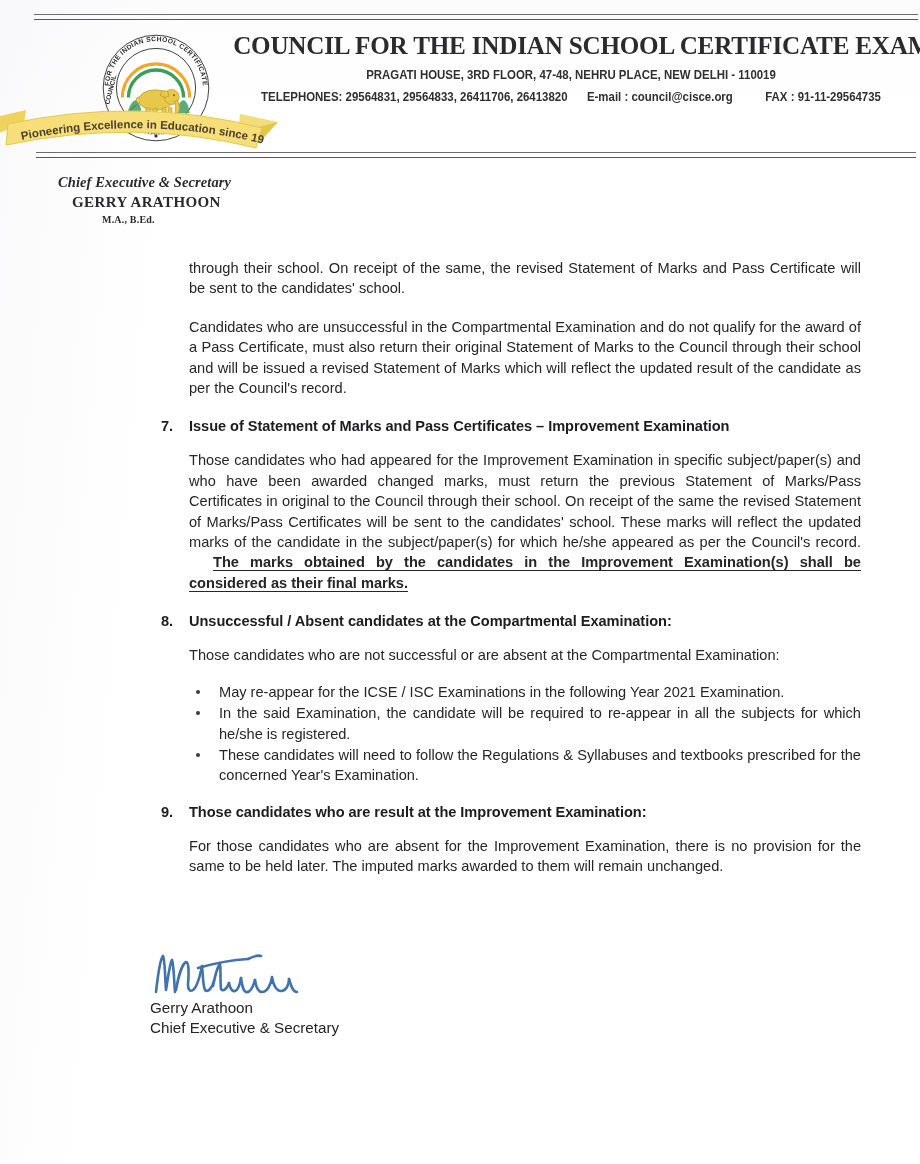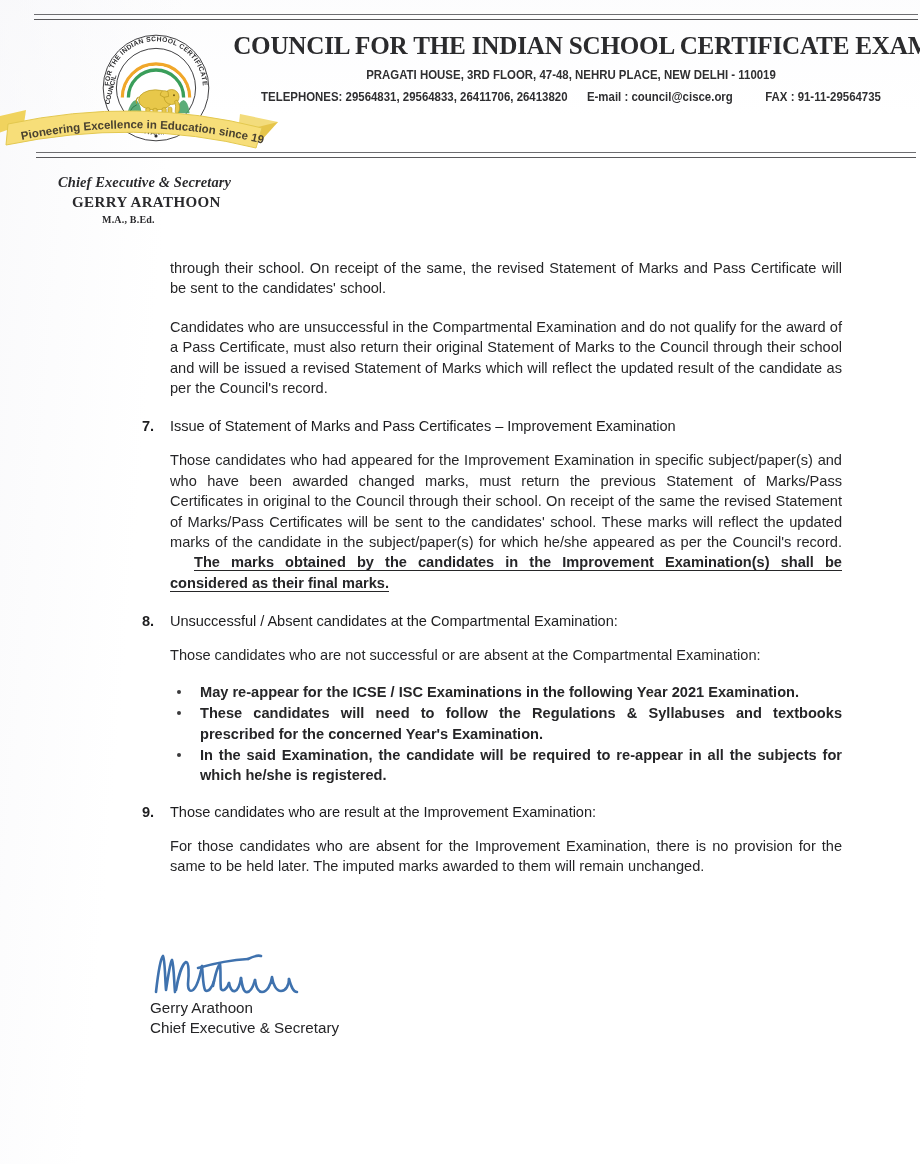--- a/index.html
+++ b/index.html
@@ -141,21 +141,21 @@
     margin-left: 44px;
     font-family: "Liberation Serif", serif;
     font-weight: bold;
     font-size: 10px;
     letter-spacing: 0.2px;
   }
 
   
   .body-area {
     position: absolute;
-    left: 142px;
+    left: 161px;
     top: 258px;
     width: 700px;
   }
   .para {
     font-size: 14.6px;
     line-height: 20.4px;
     color: #262628;
     text-align: justify;
     margin: 0 0 18px 0;
     padding-left: 28px;
@@ -174,30 +174,29 @@
     font-size: 14.6px;
     line-height: 20px;
   }
   .numbered .num {
     width: 28px;
     flex: 0 0 28px;
     font-weight: bold;
     color: #1d1d1f;
   }
   .numbered .heading {
-    font-weight: normal;
+    font-weight: bold;
     color: #1d1d1f;
     letter-spacing: -0.05px;
   }
 
   .bullets {
     list-style: none;
     margin: 4px 0 16px 0;
     padding: 0 0 0 28px;
-    font-weight: bold;
   }
   .bullets li {
     position: relative;
     padding-left: 30px;
     font-size: 14.6px;
     line-height: 20.4px;
     color: #262628;
     text-align: justify;
     margin-bottom: 1px;
   }
@@ -330,22 +329,22 @@
     </div>
     <p class="para"><span>Those candidates who had appeared for the Improvement Examination in specific subject/paper(s) and who have been awarded changed marks, must return the previous Statement of Marks/Pass Certificates in original to the Council through their school. On receipt of the same the revised Statement of Marks/Pass Certificates will be sent to the candidates' school. These marks will reflect the updated marks of the candidate in the subject/paper(s) for which he/she appeared as per the Council's record. </span><b>The marks obtained by the candidates in the Improvement Examination(s) shall be considered as their final marks.</b></p>
 
     <div class="numbered">
       <span class="num">8.</span>
       <span class="heading">Unsuccessful / Absent candidates at the Compartmental Examination:</span>
     </div>
     <p class="para tight">Those candidates who are not successful or are absent at the Compartmental Examination:</p>
     <ul class="bullets">
       <li>May re-appear for the ICSE / ISC Examinations in the following Year 2021 Examination.</li>
+      <li>In the said Examination, the candidate will be required to re-appear in all the subjects for which he/she is registered.</li>
       <li>These candidates will need to follow the Regulations &amp; Syllabuses and textbooks prescribed for the concerned Year's Examination.</li>
-      <li>In the said Examination, the candidate will be required to re-appear in all the subjects for which he/she is registered.</li>
     </ul>
 
     <div class="numbered">
       <span class="num">9.</span>
       <span class="heading">Those candidates who are result at the Improvement Examination:</span>
     </div>
     <p class="para">For those candidates who are absent for the Improvement Examination, there is no provision for the same to be held later. The imputed marks awarded to them will remain unchanged.</p>
   </div>
 
   <div class="sign-block">

